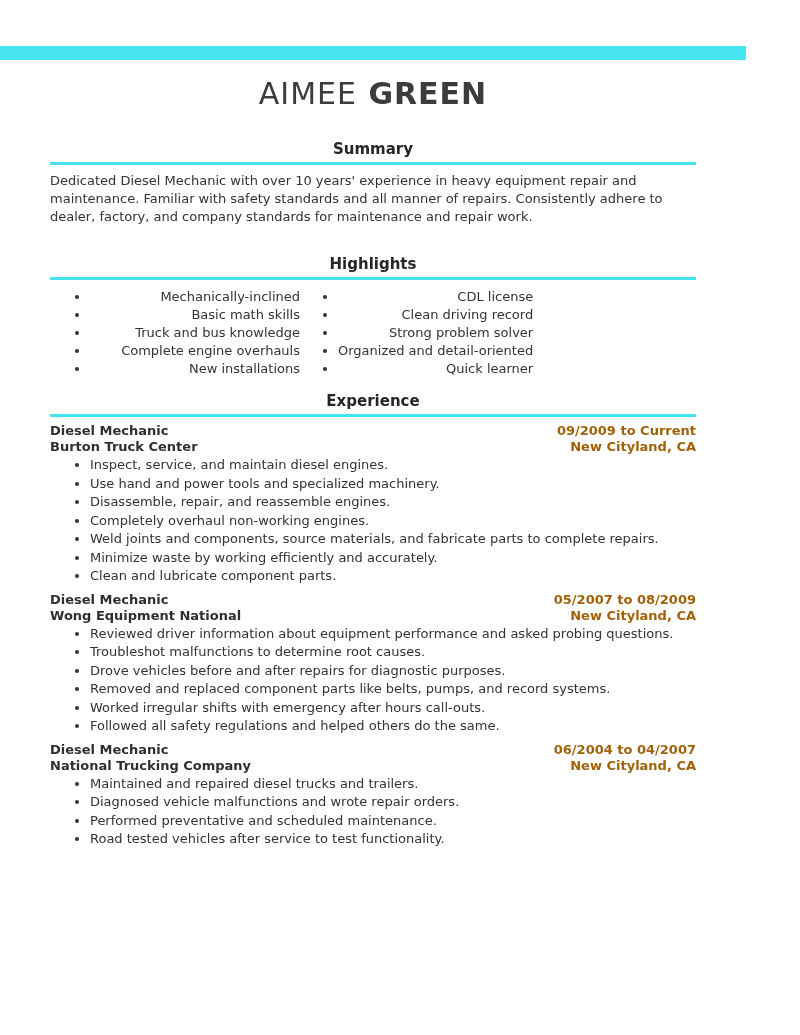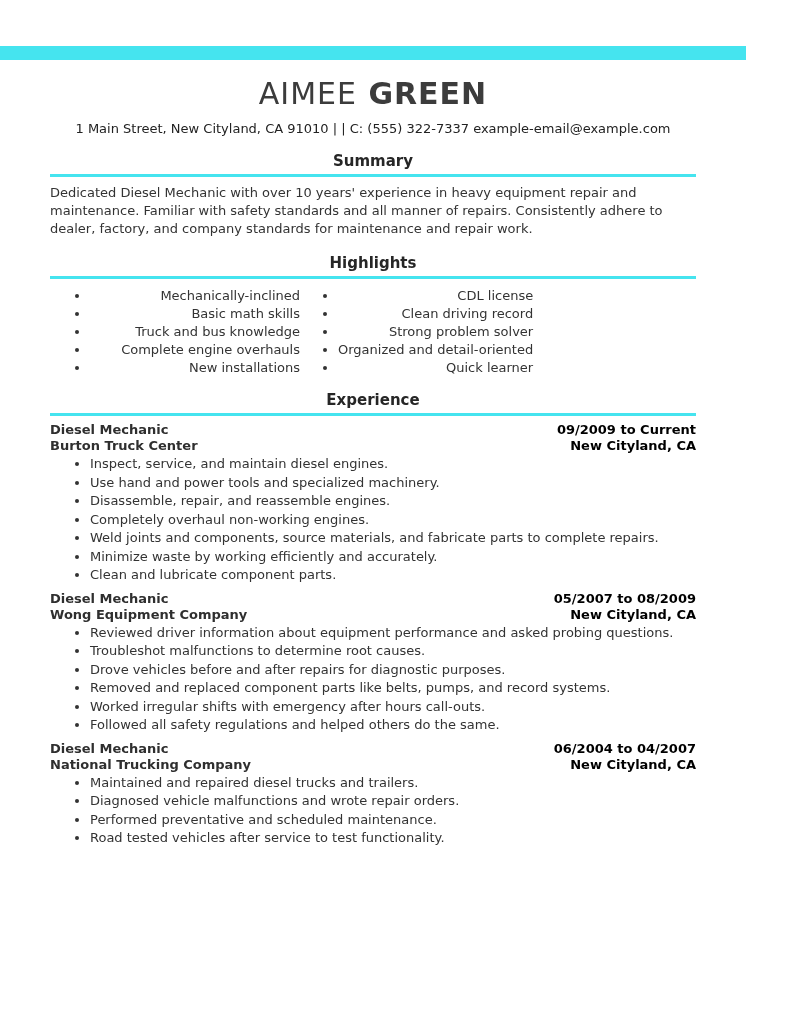--- a/index.html
+++ b/index.html
@@ -27,21 +27,21 @@
   .name .last { font-weight: 700; }
 
   .contact {
     text-align: center;
     margin-top: 10px;
     font-size: 13px;
     color: #222;
   }
 
   .sec-head {
-    margin-top: 16px;
+    margin-top: 29px;
     text-align: center;
     font-size: 15px;
     font-weight: 700;
     color: #262626;
     padding-bottom: 4px;
     border-bottom: 3px solid var(--accent);
   }
 
   .summary-text {
     margin-top: 7px;
@@ -52,21 +52,21 @@
 
   .hl-columns { display: flex; margin-top: 8px; text-align: right; }
   .hl-col { list-style: disc; }
   .hl-col li { font-size: 13px; line-height: 18px; color: var(--ink); }
   .hl-col.left  { width: 250px; padding-left: 40px; }
   .hl-col.right { padding-left: 38px; }
 
   .job { margin-top: 6px; }
   .job-row { display: flex; justify-content: space-between; align-items: baseline; }
   .job-title, .job-company { font-size: 13px; font-weight: 700; color: #2f2f2f; }
-  .job-dates, .job-location { font-size: 13px; font-weight: 700; color: #000000; text-align: right; }
+  .job-dates, .job-location { font-size: 13px; font-weight: 700; color: #a16207; text-align: right; }
   .job-row + .job-row { margin-top: 1px; }
   ul.bullets { list-style: disc; padding-left: 40px; margin-top: 2px; }
   ul.bullets li { font-size: 13px; line-height: 18.5px; color: var(--ink); }
 
   .cert-list { margin-top: 8px; }
   .cert-item { font-size: 13px; line-height: 19px; color: var(--ink); }
 
   .experience-block .sec-head, .cert-block .sec-head { margin-top: 14px; }
 </style>
 </head>
@@ -76,21 +76,20 @@
   <div class="top-space"></div>
   <div class="top-bar"></div>
 
   <div class="content">
 
     <h1 class="name">
       <span class="first">AIMEE</span>
       <span class="last">GREEN</span>
     </h1>
 
-    <div class="contact">1 Main Street, New Cityland, CA 91010 | | C: (555) 322-7337 example-email@example.com</div>
 
     <div class="summary-block">
       <h2 class="sec-head">Summary</h2>
       <p class="summary-text">Dedicated Diesel Mechanic with over 10 years' experience in heavy equipment repair and maintenance. Familiar with safety standards and all manner of repairs. Consistently adhere to dealer, factory, and company standards for maintenance and repair work.</p>
     </div>
 
     <div class="highlights-block">
       <h2 class="sec-head">Highlights</h2>
       <div class="hl-columns">
         <ul class="hl-col left">
@@ -132,21 +131,21 @@
           <li>Clean and lubricate component parts.</li>
         </ul>
       </div>
 
       <div class="job">
         <div class="job-row">
           <span class="job-title">Diesel Mechanic</span>
           <span class="job-dates">05/2007 to 08/2009</span>
         </div>
         <div class="job-row">
-          <span class="job-company">Wong Equipment Company</span>
+          <span class="job-company">Wong Equipment National</span>
           <span class="job-location">New Cityland, CA</span>
         </div>
         <ul class="bullets">
           <li>Reviewed driver information about equipment performance and asked probing questions.</li>
           <li>Troubleshot malfunctions to determine root causes.</li>
           <li>Drove vehicles before and after repairs for diagnostic purposes.</li>
           <li>Removed and replaced component parts like belts, pumps, and record systems.</li>
           <li>Worked irregular shifts with emergency after hours call-outs.</li>
           <li>Followed all safety regulations and helped others do the same.</li>
         </ul>

